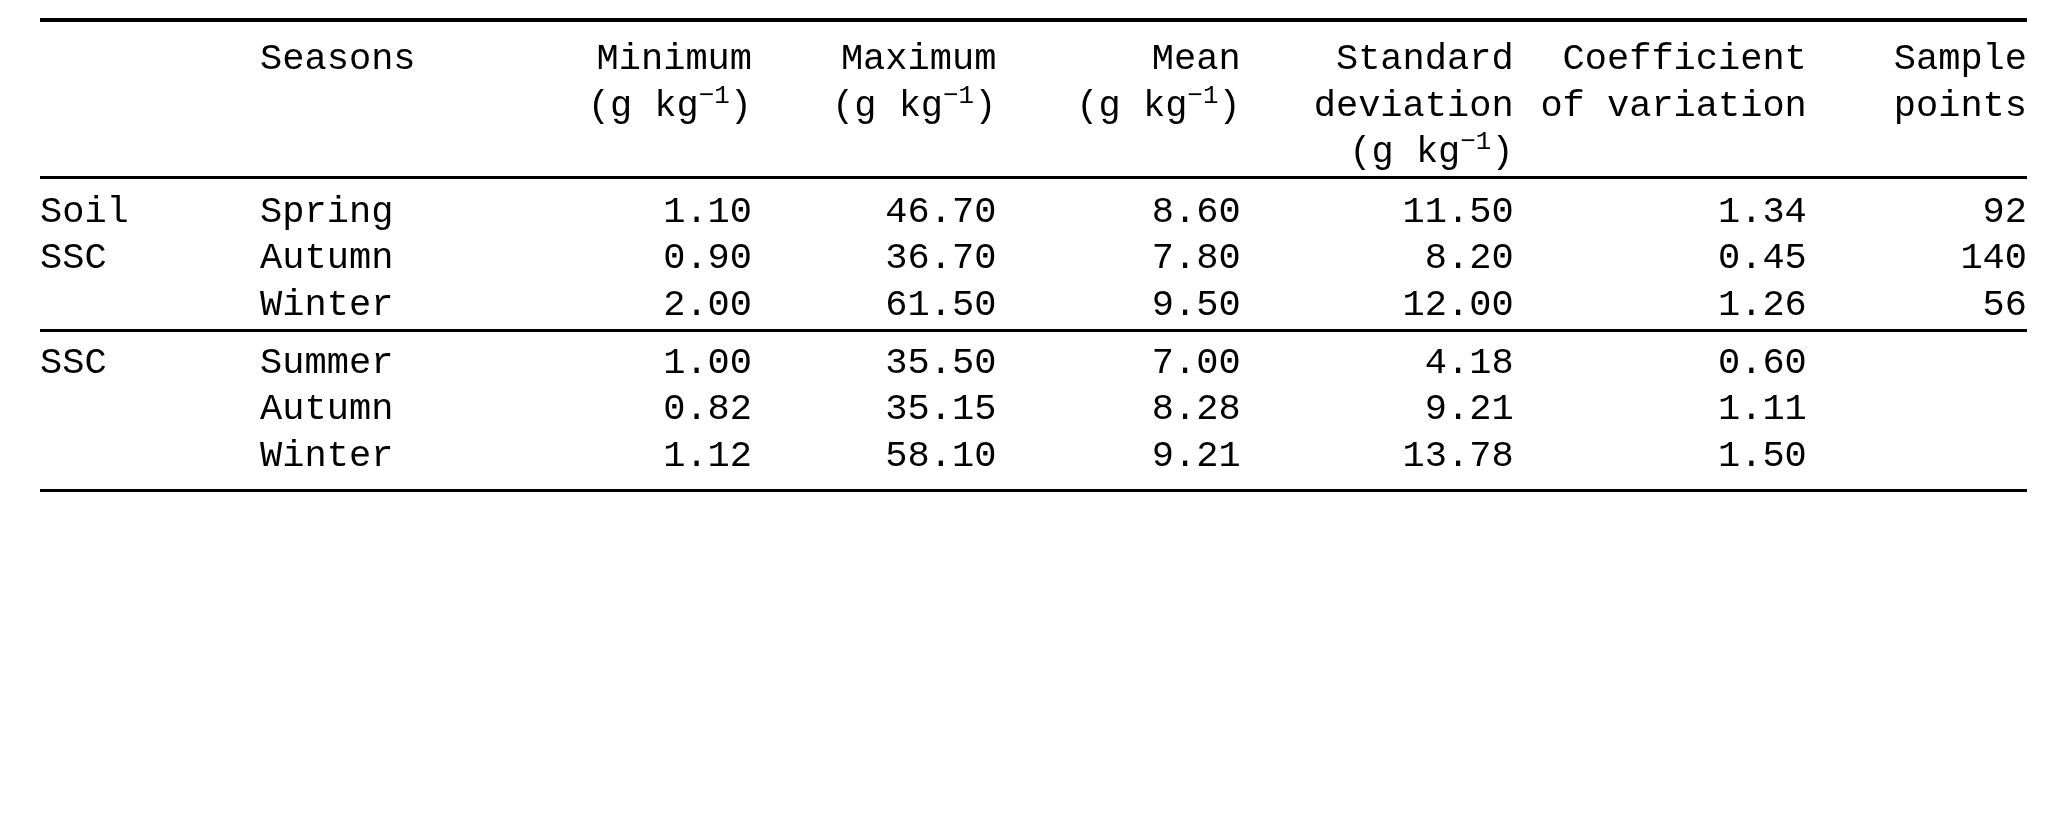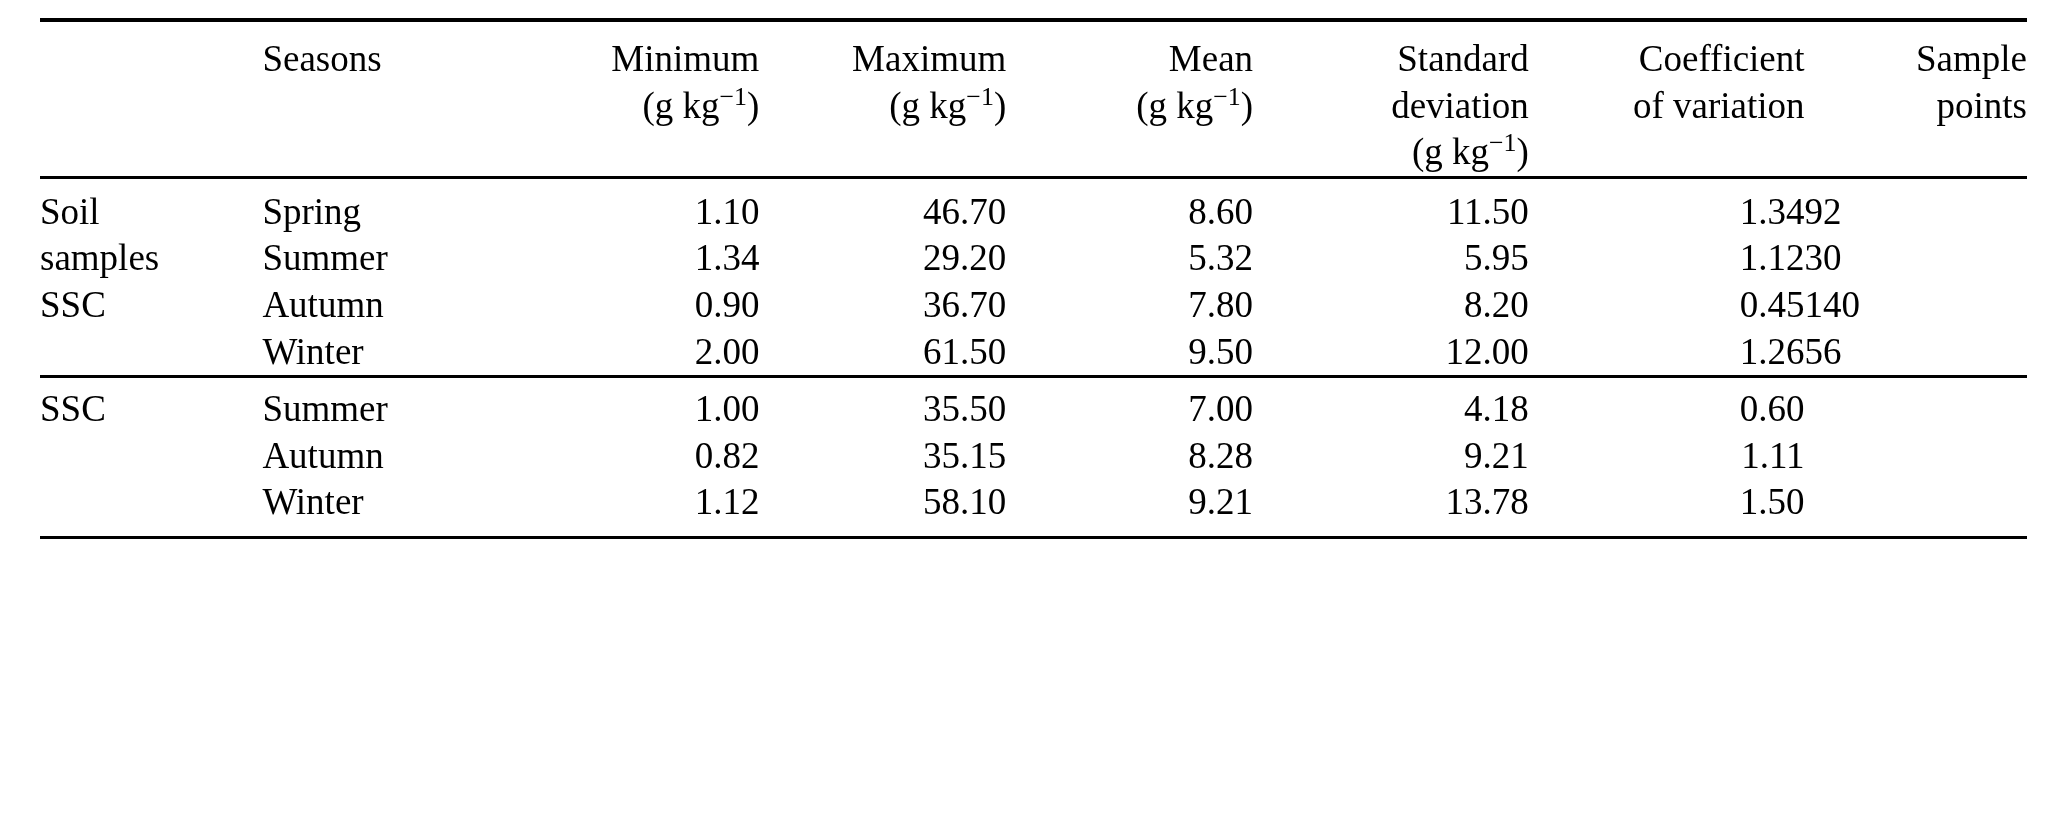--- a/index.html
+++ b/index.html
@@ -18,20 +18,21 @@
     box-sizing: border-box;
     width: 2067px;
     height: 824px;
     padding: 18px 40px 0 40px;
   }
   table.stats {
     border-collapse: collapse;
     width: 100%;
     font-size: 37px;
     line-height: 1.26;
+    font-family: Liberation Mono, monospace;
   }
   table.stats td, table.stats th {
     padding: 0;
     font-weight: normal;
     vertical-align: top;
   }
   
   .rule-top td {
     border-top: 4px solid #000;
   }
@@ -59,21 +60,21 @@
   thead .hcell.left-al { text-align: left; }
   thead .hline { display: block; white-space: nowrap; }
 
   tbody td {
     padding-top: 5px;
     padding-bottom: 5px;
   }
   td.grp { text-align: left; white-space: nowrap; }
   td.season { text-align: left; white-space: nowrap; }
   td.num { text-align: right; padding-right: 34px; white-space: nowrap; }
-  td.num-last { text-align: left; padding-right: 6px; white-space: nowrap; }
+  td.num-last { text-align: right; padding-right: 6px; white-space: nowrap; }
 
   .sup { font-size: 0.70em; vertical-align: super; line-height: 0; }
   .unit { white-space: nowrap; }
 </style>
 </head>
 <body>
 
 <div class="sheet">
   <table class="stats">
     <colgroup>
@@ -159,30 +160,20 @@
         <td class="grp">Soil</td>
         <td class="season">Spring</td>
         <td class="num">1.10</td>
         <td class="num">46.70</td>
         <td class="num">8.60</td>
         <td class="num">11.50</td>
         <td class="num">1.34</td>
         <td class="num-last">92</td>
       </tr>
       <tr>
-        <td class="grp">samples</td>
-        <td class="season">Summer</td>
-        <td class="num">1.34</td>
-        <td class="num">29.20</td>
-        <td class="num">5.32</td>
-        <td class="num">5.95</td>
-        <td class="num">1.12</td>
-        <td class="num-last">30</td>
-      </tr>
-      <tr>
         <td class="grp">SSC</td>
         <td class="season">Autumn</td>
         <td class="num">0.90</td>
         <td class="num">36.70</td>
         <td class="num">7.80</td>
         <td class="num">8.20</td>
         <td class="num">0.45</td>
         <td class="num-last">140</td>
       </tr>
       <tr>

